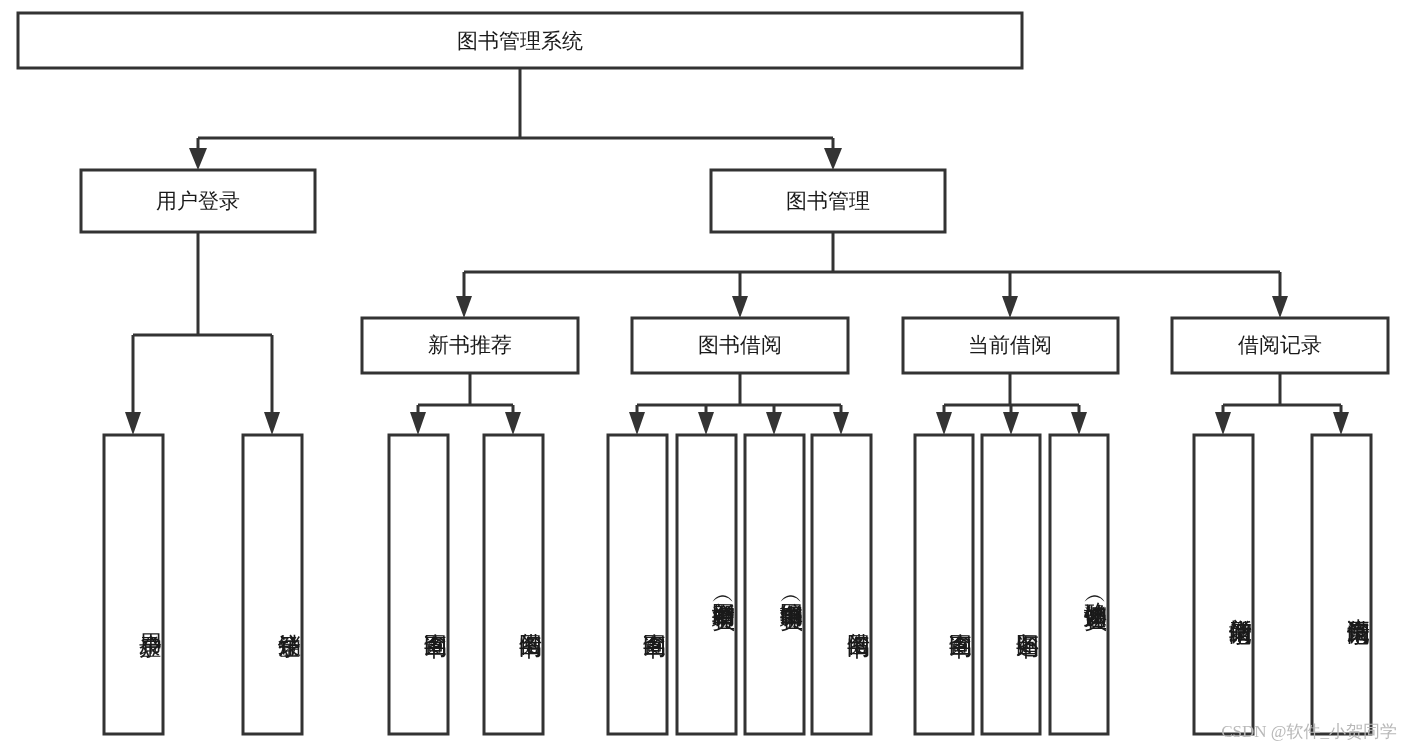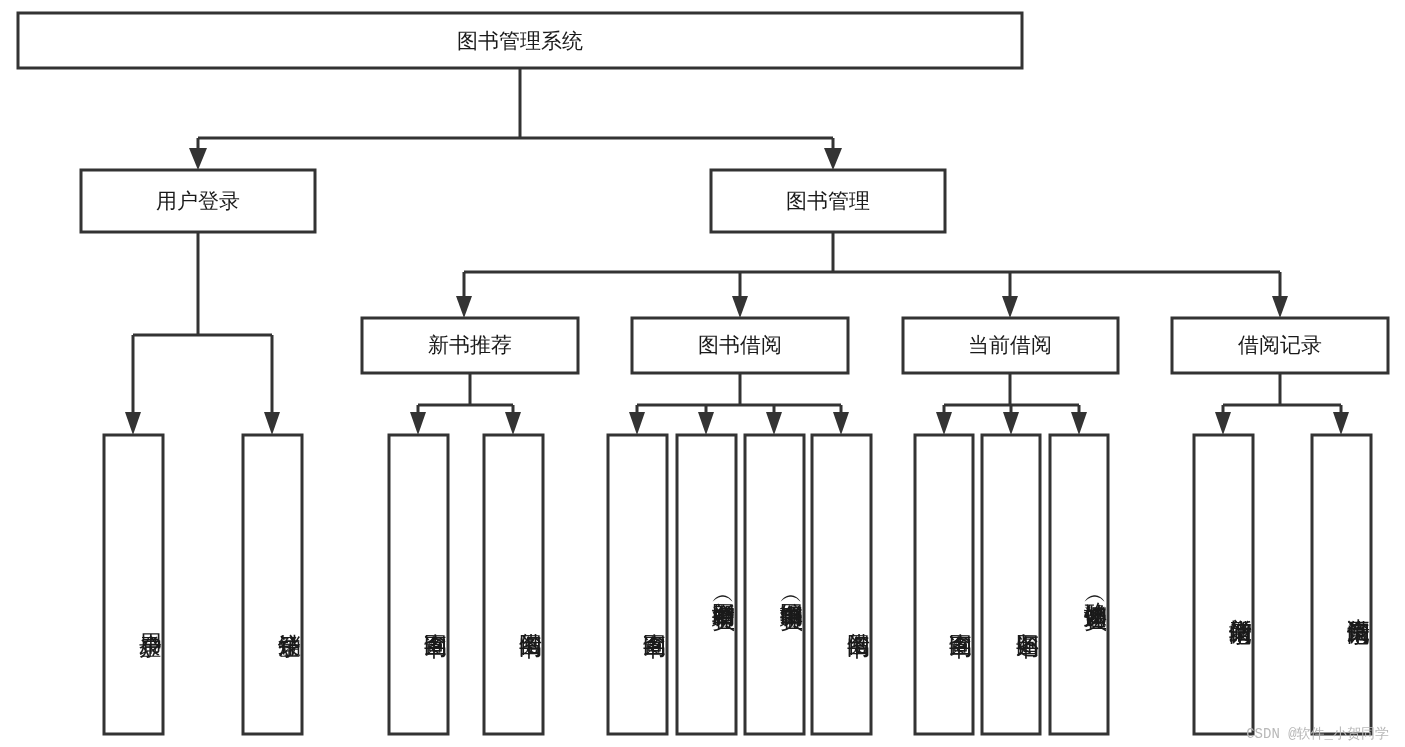--- a/index.html
+++ b/index.html
@@ -58,24 +58,24 @@
     color: #1a1a1a;
     letter-spacing: 1px;
     display: flex;
     align-items: flex-start;
     justify-content: center;
     white-space: nowrap;
     user-select: none;
   }
   .watermark {
     position: absolute;
-    right: 16px;
+    right: 8px;
     bottom: 4px;
-    font-family: Liberation Mono, monospace;
-    font-size: 14px;
+    font-family: Liberation Serif, serif;
+    font-size: 17px;
     color: #b8b8b8;
     white-space: nowrap;
     user-select: none;
   }
 </style>
 </head>
 <body>
 
 <div id="diagram-root">
 

